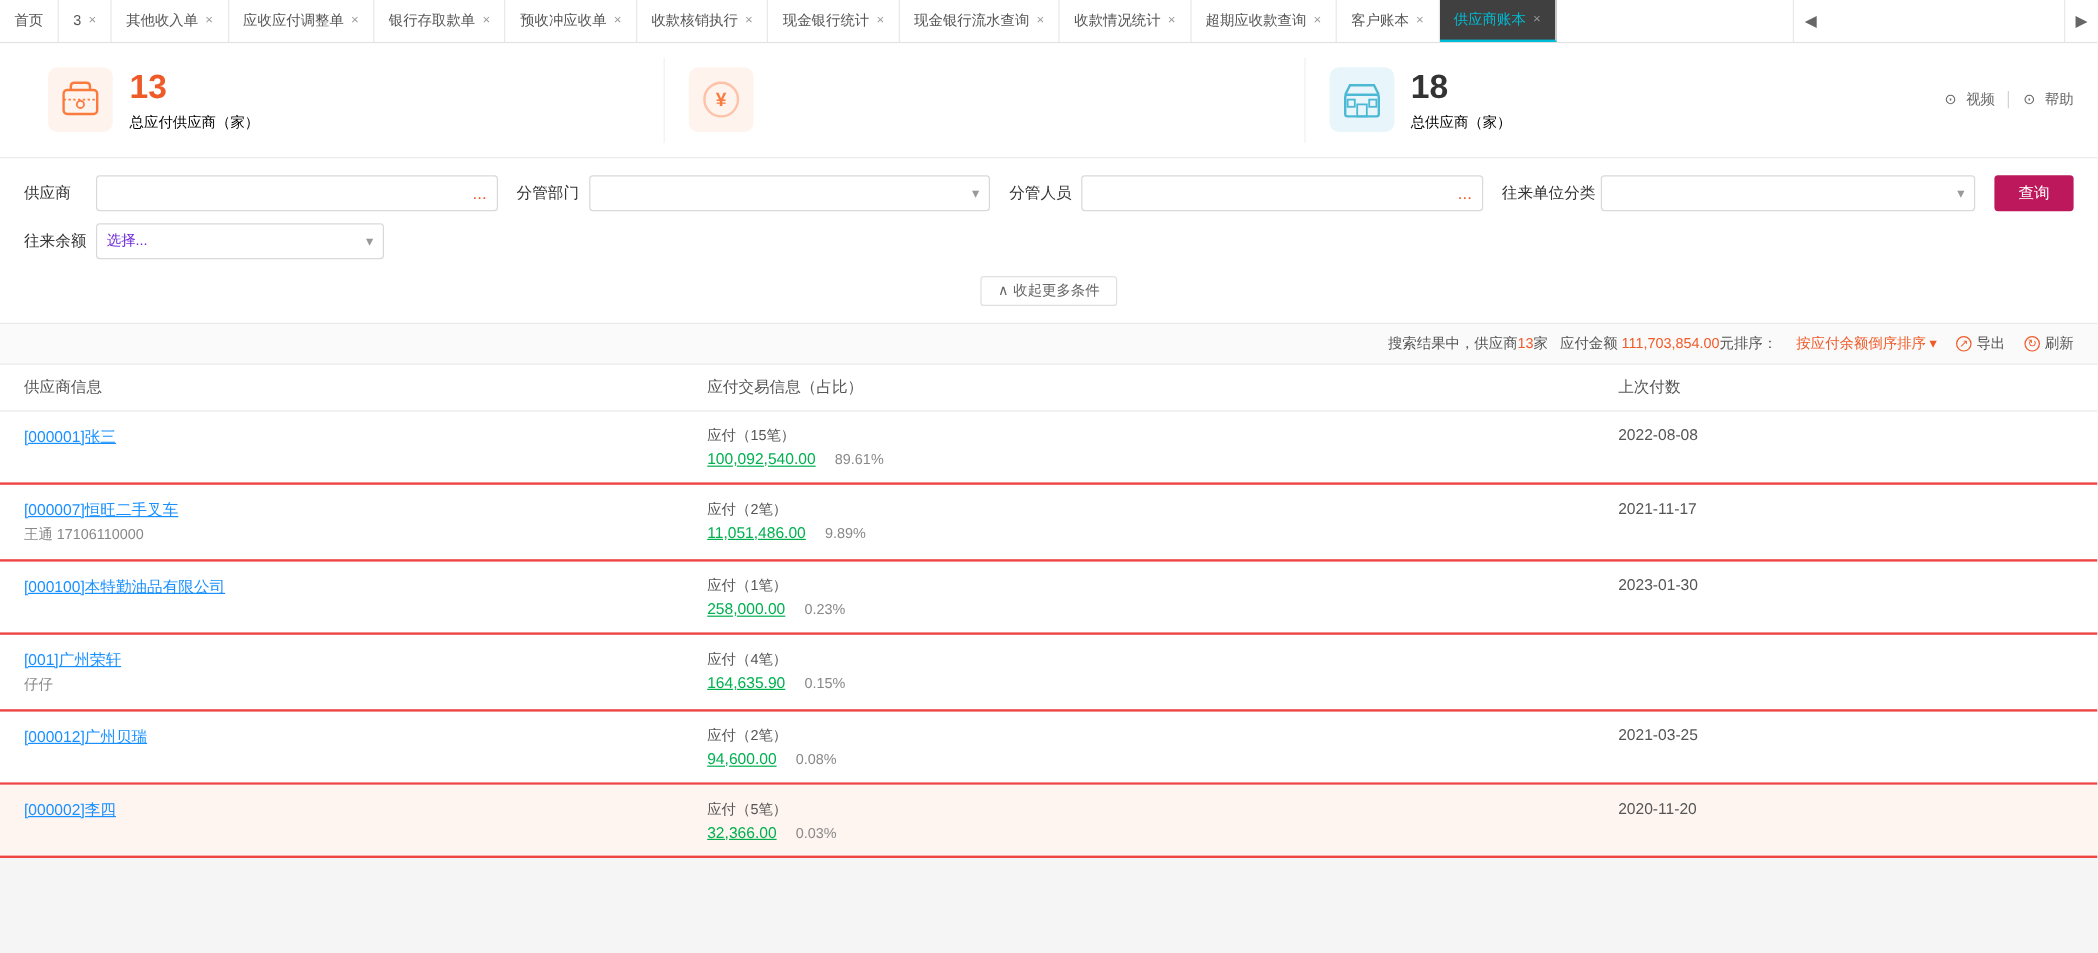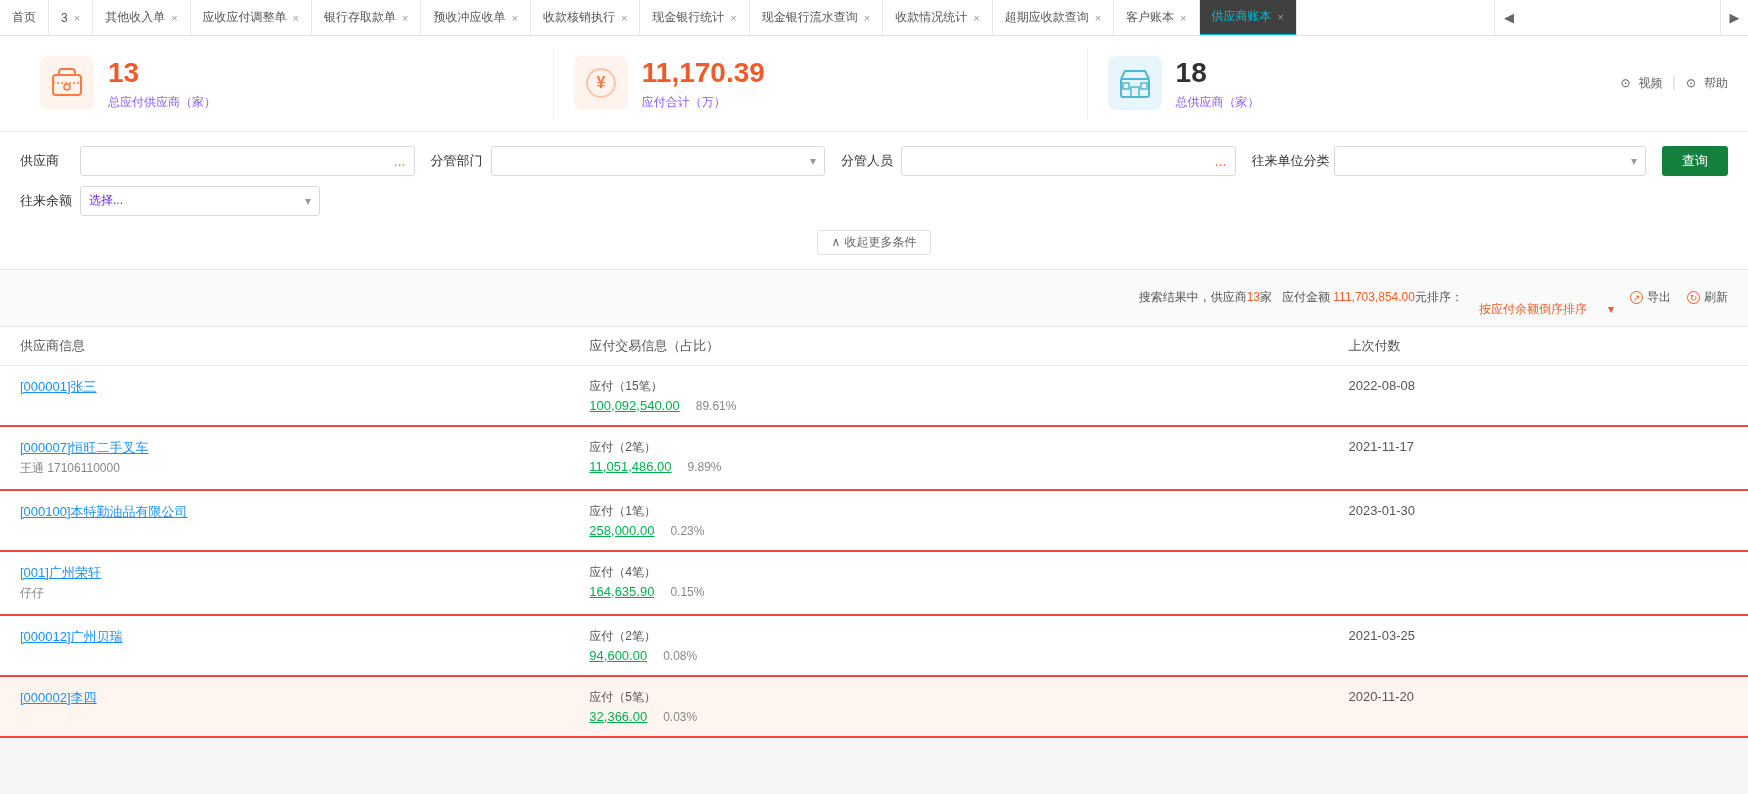--- a/index.html
+++ b/index.html
@@ -1,20 +1,20 @@
 <!DOCTYPE html>
 <html><head>
   <meta charset="utf-8">
   <style>
     * { margin: 0; padding: 0; box-sizing: border-box; }
     body { font-family: 'Microsoft YaHei', Arial, sans-serif; font-size: 13px; background: #f5f5f5; color: #333; overflow-x: hidden; }
 
     
     .top-nav {
-      display: flex; align-items: center; background: #fff; border-bottom: 1px solid #e0e0e0;
+      display: flex; align-items: flex-end; background: #fff; border-bottom: 1px solid #e0e0e0;
       height: 36px; overflow: hidden;
     }
     .nav-tab {
       display: inline-flex; align-items: center; padding: 0 12px; height: 36px;
       border-right: 1px solid #e8e8e8; white-space: nowrap; cursor: pointer;
       font-size: 12px; color: #555; flex-shrink: 0;
     }
     .nav-tab.active { color: #00bcd4; border-bottom: 2px solid #00bcd4; background: #404040; }
     .nav-tab .close-icon { margin-left: 6px; color: #999; font-size: 11px; cursor: pointer; }
     .nav-arrow { width: 28px; height: 36px; display: flex; align-items: center; justify-content: center; background: #fff; border-left: 1px solid #e8e8e8; cursor: pointer; color: #666; flex-shrink: 0; margin-left: auto; }
@@ -28,21 +28,21 @@
       display: flex; align-items: center; gap: 14px; flex: 1; padding: 8px 20px;
       border-right: 1px solid #f0f0f0;
     }
     .summary-card:last-child { border-right: none; }
     .summary-icon { width: 54px; height: 54px; border-radius: 8px; display: flex; align-items: center; justify-content: center; font-size: 26px; flex-shrink: 0; }
     .icon-supplier { background: #fff3ee; color: #f97b3e; }
     .icon-money { background: #fff3ee; color: #f97b3e; }
     .icon-store { background: #e8f6fb; color: #4db8d4; }
     .summary-info { display: flex; flex-direction: column; }
     .summary-number { font-size: 28px; font-weight: bold; color: #f05a28; line-height: 1.2; }
-    .summary-label { font-size: 12px; color: #8b5cf6; margin-top: 4px; font-family: Liberation Mono, monospace; }
+    .summary-label { font-size: 12px; color: #000000; margin-top: 4px; font-family: Liberation Mono, monospace; }
     .top-right-links { margin-left: auto; display: flex; align-items: center; gap: 8px; font-size: 12px; color: #666; white-space: nowrap; }
     .top-right-links span { cursor: pointer; color: #666; }
     .top-right-links .divider { color: #ccc; }
 
     
     .filter-area {
       background: #fff; padding: 14px 20px 10px; border-bottom: 1px solid #e8e8e8;
     }
     .filter-row { display: flex; align-items: center; gap: 16px; margin-bottom: 10px; }
     .filter-item { display: flex; align-items: center; gap: 4px; flex: 1; }
@@ -52,38 +52,38 @@
       padding: 0 8px; font-size: 12px; color: #999; display: flex; align-items: center;
       justify-content: space-between; cursor: pointer; background: #fff;
     }
     .filter-input .dots { color: #f05a28; font-size: 14px; }
     .filter-select {
       flex: 1; height: 30px; border: 1px solid #d9d9d9; border-radius: 3px;
       padding: 0 8px; font-size: 12px; color: #999; display: flex; align-items: center;
       justify-content: space-between; cursor: pointer; background: #fff;
     }
     .btn-query {
-      background: #15803d; color: #fff; border: none; border-radius: 3px;
+      background: #be185d; color: #fff; border: none; border-radius: 3px;
       padding: 6px 20px; font-size: 13px; cursor: pointer; white-space: nowrap; height: 30px;
     }
     .filter-toggle { text-align: center; padding: 4px 0; }
     .toggle-btn {
       color: #666; font-size: 12px; cursor: pointer; display: inline-flex; align-items: center; gap: 4px;
       border: 1px solid #e0e0e0; border-radius: 3px; padding: 3px 14px; background: #fff;
     }
 
     
     .result-bar {
       display: flex; align-items: center; justify-content: flex-end;
       background: #fafafa; padding: 8px 20px; border-bottom: 1px solid #e8e8e8; font-size: 12px;
     }
     .result-info { color: #555; }
     .result-info span { color: #f05a28; }
     .result-actions { display: flex; align-items: center; gap: 16px; color: #555; }
-    .sort-select { color: #f05a28; font-size: 12px; cursor: pointer; display: inline-flex; align-items: center; gap: 21px; margin-top: 23px; }
+    .sort-select { color: #f05a28; font-size: 12px; cursor: pointer; display: inline-flex; align-items: center; gap: 3px; }
     .action-btn { color: #555; font-size: 12px; cursor: pointer; display: inline-flex; align-items: center; gap: 4px; }
     .action-btn .circle-icon { width: 13px; height: 13px; border: 1px solid #f05a28; border-radius: 50%; display: inline-flex; align-items: center; justify-content: center; font-size: 9px; color: #f05a28; }
 
     
     .data-table { background: #fff; width: 100%; }
     .table-header {
       display: flex; padding: 10px 20px; border-bottom: 1px solid #e8e8e8;
       font-size: 13px; color: #555; font-weight: 500;
     }
     .col-supplier { flex: 3; }
@@ -184,24 +184,20 @@
       <span class="summary-label">总应付供应商（家）</span>
     </div>
   </div>
 
   <div class="summary-card">
     <div class="summary-icon icon-money">
       <svg width="36" height="36" viewBox="0 0 36 36">
         <circle cx="18" cy="18" r="14" fill="none" stroke="#f97b3e" stroke-width="2" opacity="0.4"></circle>
         <text x="18" y="23" text-anchor="middle" font-size="16" fill="#f97b3e" font-weight="bold">¥</text>
       </svg>
-    </div>
-    <div class="summary-info">
-      <span class="summary-number">11,170.39</span>
-      <span class="summary-label">应付合计（万）</span>
     </div>
   </div>
 
   <div class="summary-card" style="border-right:none;">
     <div class="summary-icon icon-store">
       <svg width="36" height="36" viewBox="0 0 36 36">
         <rect x="4" y="14" width="28" height="18" rx="2" fill="none" stroke="#4db8d4" stroke-width="2"></rect>
         <path d="M4 14 L8 6 L28 6 L32 14" fill="none" stroke="#4db8d4" stroke-width="2"></path>
         <rect x="14" y="22" width="8" height="10" fill="none" stroke="#4db8d4" stroke-width="1.5"></rect>
         <rect x="6" y="18" width="6" height="6" fill="none" stroke="#4db8d4" stroke-width="1.5"></rect>

